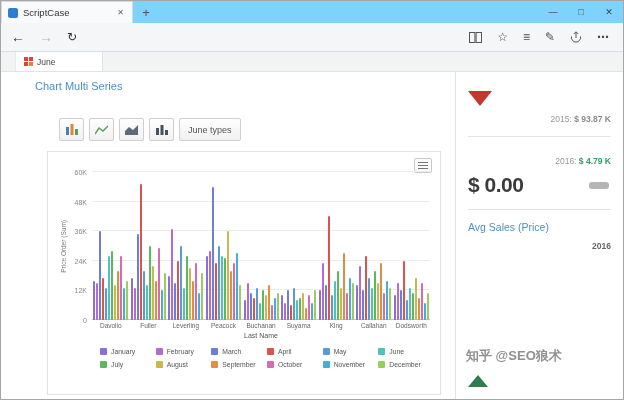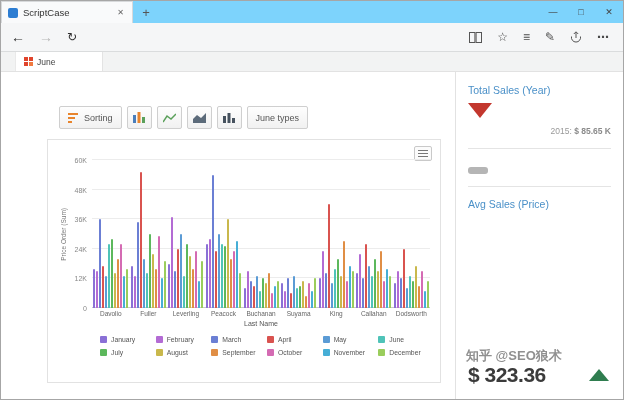--- a/index.html
+++ b/index.html
@@ -133,30 +133,23 @@
   <div class="apptabs">
     <div class="home-tab">
       <span class="home-ico"></span>
       <span class="home-lbl">June</span>
     </div>
   </div>
 
   <div class="content">
 
     <div class="main">
+      <div class="page-title">Chart Multi Series</div>
 
       <div class="toolbar">
-        <div class="tbtn">
-          <svg width="11" height="10" viewBox="0 0 11 10">
-              <rect y="0" width="10" height="2" fill="#e8842c"></rect>
-              <rect y="4" width="7" height="2" fill="#e8842c"></rect>
-              <rect y="8" width="4" height="2" fill="#e8842c"></rect>
-            </svg>
-          <span>Sorting</span>
-        </div>
         <div class="tbtn iconbtn">
           <svg width="12" height="11" viewBox="0 0 12 11">
               <rect x="0" y="3" width="3" height="8" fill="#4a7ebb"></rect>
               <rect x="4.5" y="0" width="3" height="11" fill="#e8842c"></rect>
               <rect x="9" y="5" width="3" height="6" fill="#5aa05a"></rect>
             </svg>
         </div>
         <div class="tbtn iconbtn">
           <svg width="13" height="10" viewBox="0 0 13 10" fill="none">
               <polyline points="0,9 4,3 8,6 13,1" stroke="#5aa05a" stroke-width="1.5"></polyline>
@@ -397,44 +390,50 @@
                 </div>
               </div>
           </div>
         </div>
       </div>
     </div>
 
     <aside class="sidebar">
 
       <section class="panel">
-        <div class="panel-title">Total Sales (Year)</div>
         <div class="panel-big">
           <span class="indicator ind-down"></span>
         </div>
         <div class="panel-line">
           <span class="lbl">2015:</span>
-          <span class="val">$ 85.65 K</span>
+          <span class="val">$ 93.87 K</span>
         </div>
       </section>
 
       <hr class="divider">
 
       <section class="panel">
+        <div class="panel-line">
+          <span class="lbl">2016:</span>
+          <span class="val green">$ 4.79 K</span>
+        </div>
         <div class="panel-big">
+          <span class="big">$ 0.00</span>
           <span class="indicator ind-flat"></span>
         </div>
       </section>
 
       <hr class="divider">
 
       <section class="panel grow">
         <div class="panel-title">Avg Sales (Price)</div>
+        <div class="panel-line">
+          <span class="lbl dark">2016</span>
+        </div>
         <div class="panel-big">
-          <span class="big">$ 323.36</span>
           <span class="indicator ind-up"></span>
         </div>
       </section>
 
       <div class="watermark">知乎 @SEO狼术</div>
     </aside>
 
   </div>
 </div>
 

